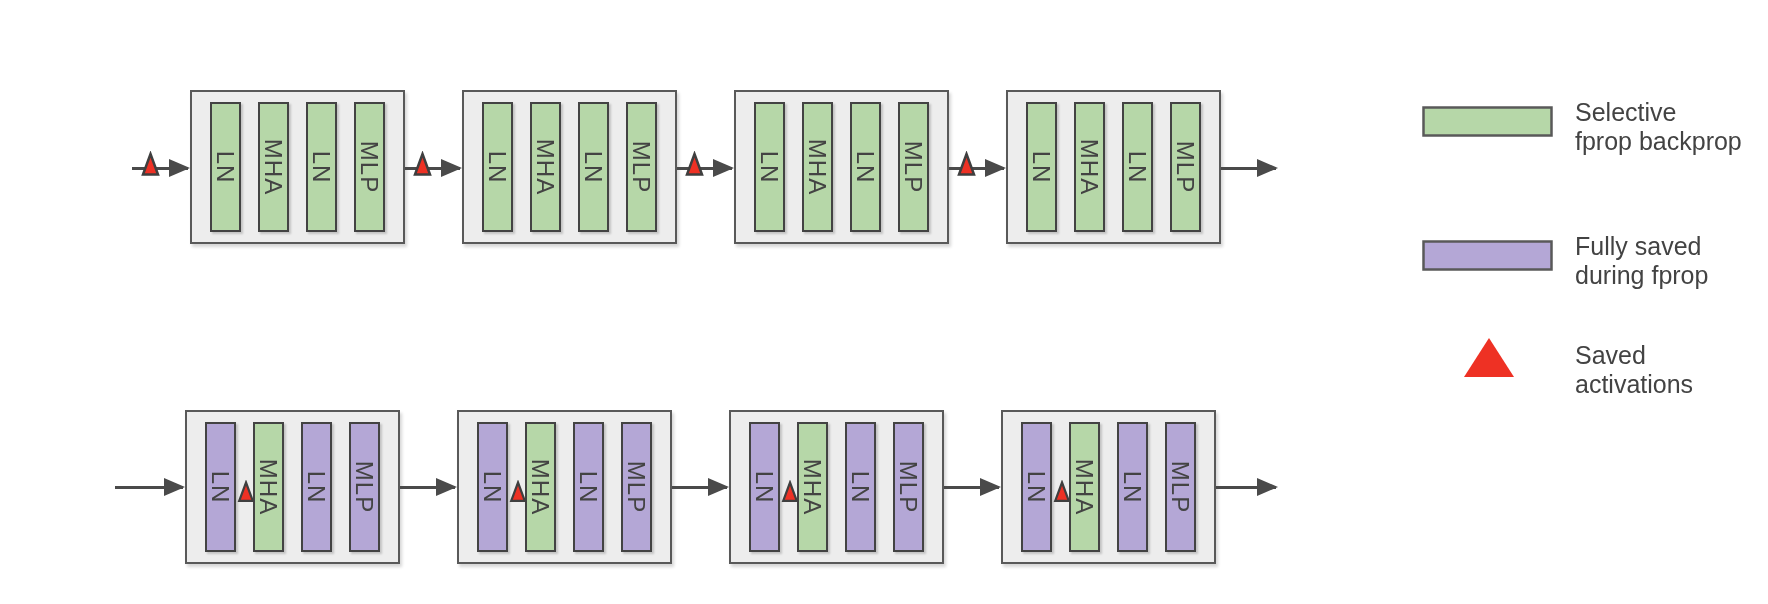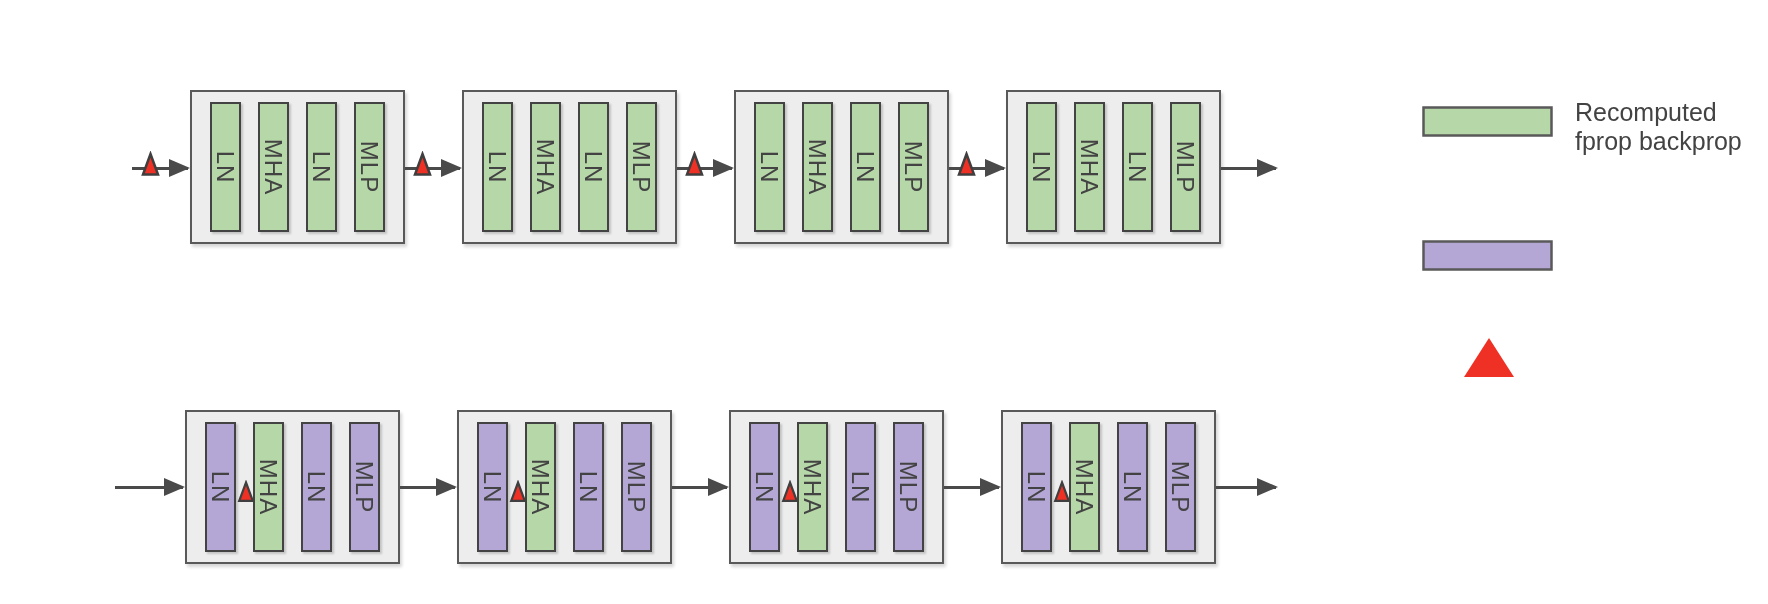--- a/index.html
+++ b/index.html
@@ -250,25 +250,33 @@
 
   <div class="connector" style="left:1216px;top:475px;width:62px">
     <div class="line"></div>
     <div class="arrowhead"></div>
   </div>
 
   <svg class="legend-swatch" style="left:1422px;top:106px" width="131" height="31">
     <rect x="1.5" y="1.5" width="128" height="28" stroke="#595959" stroke-width="2.5" fill="#b6d7a8"></rect>
   </svg>
   <div class="legend-text" id="legend-text-1">
-    <span>Recomputed</span>
+    <span>Selective</span>
     <span>fprop backprop</span>
   </div>
 
   <svg class="legend-swatch" style="left:1422px;top:240px" width="131" height="31">
     <rect x="1.5" y="1.5" width="128" height="28" stroke="#595959" stroke-width="2.5" fill="#b4a7d6"></rect>
   </svg>
+  <div class="legend-text" id="legend-text-2">
+    <span>Fully saved</span>
+    <span>during fprop</span>
+  </div>
 
   <svg class="legend-swatch" style="left:1464px;top:338px" width="50" height="39">
     <polygon points="25,0 50,39 0,39" fill="#ee3124"></polygon>
   </svg>
+  <div class="legend-text" id="legend-text-3">
+    <span>Saved</span>
+    <span>activations</span>
+  </div>
 
 </div>
 
 </body></html>

